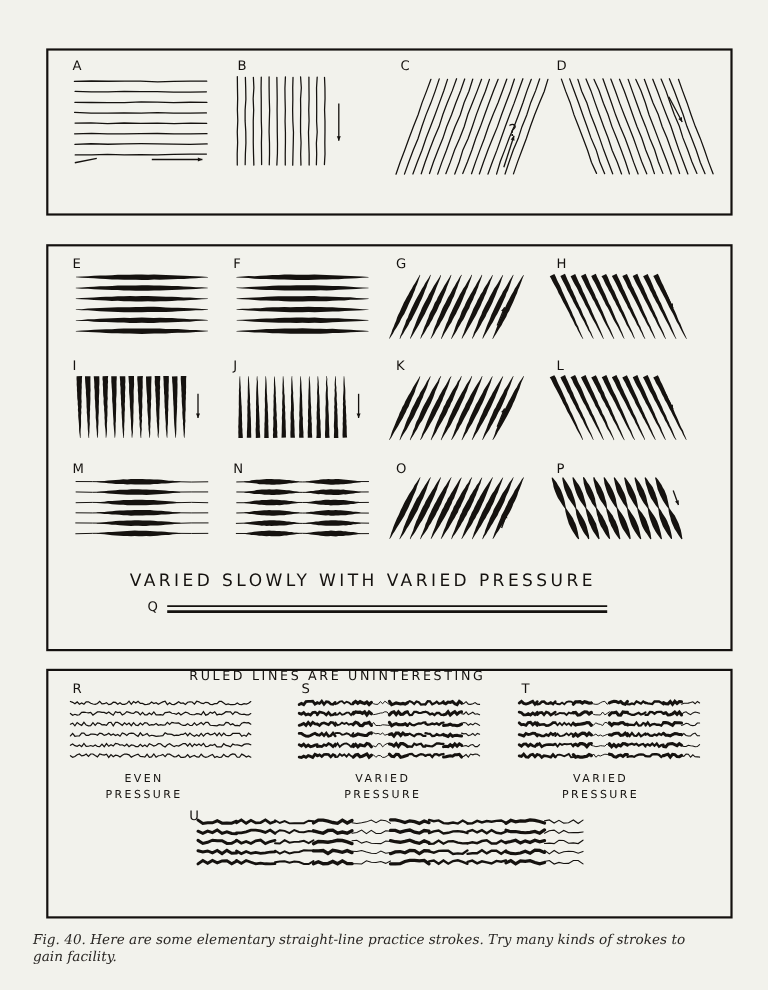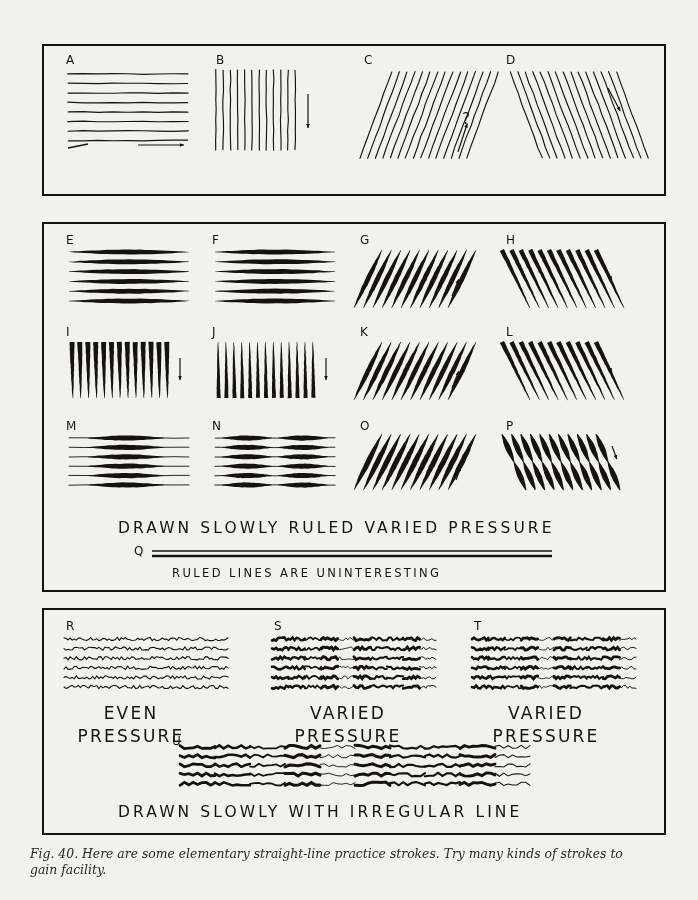--- a/index.html
+++ b/index.html
@@ -44,35 +44,36 @@
     font-family:"DejaVu Sans",sans-serif;
     font-size:15.5px;
     letter-spacing:3.1px;
     color:#15120f;
     white-space:nowrap;
     line-height:1;
   }
   .small-caption{
     position:absolute;
     font-family:"DejaVu Sans",sans-serif;
-    font-size:17px;
+    font-size:10px;
     letter-spacing:2.2px;
     color:#15120f;
     white-space:nowrap;
     line-height:1.35;
     text-align:center;
   }
   .ruled-caption{
     position:absolute;
     font-family:"DejaVu Sans",sans-serif;
     font-size:11.5px;
     letter-spacing:2.4px;
     color:#15120f;
     white-space:nowrap;
     line-height:1;
+    margin-top:41px;
   }
 
   
   .figcaption{
     position:absolute;
     left:30px;top:846px;width:620px;
     font-family:"DejaVu Serif","Liberation Serif",serif;
     font-style:italic;
     font-size:12.4px;
     line-height:1.32;
@@ -390,21 +391,21 @@
         <path d="M57.92 2.33 L58.54 5.14 L59.08 7.86 L59.83 10.62 L60.35 13.25 L61.22 15.76 L62.55 18.37 L63.82 20.77 L65.28 23.29 L66.52 25.55 L68.34 27.80 L69.99 30.35 L70.41 33.05 L70.91 35.81 L71.61 38.51 L72.54 41.26 L73.43 43.95 L74.46 46.45 L75.80 48.95 L77.13 51.21 L78.64 53.42 L80.33 55.88 L82.14 58.19 L83.00 57.82 L82.36 55.01 L81.74 52.09 L81.12 49.50 L80.43 46.96 L79.41 44.32 L78.39 41.83 L77.16 39.28 L75.60 36.80 L74.01 34.49 L72.44 32.18 L70.85 29.98 L70.37 26.93 L69.62 24.22 L69.27 21.58 L68.44 18.79 L67.51 16.25 L66.18 13.63 L64.98 11.27 L63.82 8.91 L62.18 6.53 L60.57 4.27 L58.78 1.96 Z" fill="#15120f" stroke="none"></path>
         <path d="M67.35 2.23 L67.94 5.09 L68.42 7.74 L69.23 10.62 L69.78 13.09 L70.69 15.83 L71.76 18.19 L73.23 20.68 L74.61 23.15 L76.08 25.62 L77.70 27.99 L79.26 30.32 L79.81 33.09 L80.53 35.77 L81.24 38.55 L81.98 41.00 L82.92 43.87 L83.83 46.51 L85.13 48.82 L86.45 51.28 L88.18 53.47 L89.73 55.96 L91.26 58.27 L92.12 57.90 L91.76 55.09 L91.28 52.14 L90.44 49.57 L89.76 46.84 L88.79 44.38 L87.88 41.74 L86.61 39.02 L85.23 36.84 L83.63 34.44 L81.84 32.22 L80.12 29.95 L79.73 27.12 L79.18 24.29 L78.60 21.44 L77.85 18.70 L76.71 16.06 L75.65 13.70 L74.41 11.10 L73.22 8.91 L71.52 6.41 L69.97 4.22 L68.22 1.86 Z" fill="#15120f" stroke="none"></path>
         <path d="M76.79 2.23 L77.27 5.11 L77.99 7.66 L78.65 10.53 L79.23 13.12 L80.33 15.79 L81.22 18.32 L82.64 20.81 L83.93 23.34 L85.33 25.58 L87.27 27.93 L88.91 30.24 L89.27 32.85 L89.75 35.61 L90.49 38.39 L91.37 41.21 L92.33 43.68 L93.35 46.47 L94.54 48.74 L95.91 51.15 L97.57 53.74 L99.23 55.91 L100.94 58.27 L101.81 57.90 L101.26 55.04 L100.67 52.42 L99.90 49.44 L99.17 46.76 L98.30 44.35 L97.29 41.56 L96.00 39.23 L94.48 36.68 L92.85 34.28 L91.30 31.98 L89.78 29.87 L89.29 27.06 L88.43 24.25 L87.92 21.63 L87.26 18.82 L86.18 16.19 L85.29 13.66 L83.85 11.14 L82.64 8.82 L81.09 6.33 L79.30 4.24 L77.66 1.86 Z" fill="#15120f" stroke="none"></path>
         <path d="M86.01 2.31 L86.59 5.05 L87.06 7.87 L88.01 10.61 L88.79 13.01 L89.67 15.93 L90.69 18.25 L91.83 20.96 L93.39 23.15 L94.86 25.55 L96.51 27.95 L98.33 30.14 L98.83 33.05 L99.12 35.81 L99.72 38.46 L100.57 41.14 L101.57 43.68 L102.57 46.44 L104.04 48.95 L105.43 51.25 L106.99 53.69 L108.64 55.88 L110.13 58.09 L110.99 57.72 L110.67 55.01 L110.09 52.36 L109.42 49.54 L108.66 46.97 L107.53 44.31 L106.53 41.56 L105.20 39.16 L103.71 36.75 L102.22 34.48 L100.86 32.18 L99.19 29.77 L98.54 27.08 L97.96 24.22 L97.38 21.44 L96.46 18.97 L95.65 16.12 L94.63 13.81 L93.42 11.03 L92.00 8.90 L90.16 6.54 L88.61 4.18 L86.88 1.94 Z" fill="#15120f" stroke="none"></path>
         <path d="M95.47 2.31 L96.22 4.98 L96.68 7.71 L97.35 10.39 L97.91 13.10 L99.12 15.76 L100.12 18.23 L101.44 20.70 L102.73 23.28 L104.21 25.47 L105.87 27.89 L107.65 30.18 L107.95 32.99 L108.55 35.79 L109.44 38.38 L110.00 41.17 L111.02 43.89 L112.07 46.18 L113.27 48.80 L114.87 51.19 L116.35 53.58 L117.88 55.98 L119.52 58.30 L120.38 57.93 L119.91 55.11 L119.45 52.25 L118.86 49.48 L117.90 46.81 L117.03 44.06 L115.98 41.77 L114.63 39.19 L113.43 36.67 L111.65 34.46 L109.98 32.12 L108.51 29.81 L107.90 27.02 L107.31 24.14 L106.72 21.57 L106.06 18.72 L105.07 16.11 L104.08 13.64 L102.53 11.12 L101.34 8.68 L99.78 6.39 L98.24 4.11 L96.34 1.94 Z" fill="#15120f" stroke="none"></path>
         <path d="M112 14 L116.78828200655937 27.155696691002717" stroke="#15120f" stroke-width="1.2" fill="none"></path>
         <path d="M116.78828200655937 27.155696691002717 L113.65869266095544 23.922173762696445 L117.10721806005101 22.667013165314682 Z" fill="#15120f"></path>
       </svg>
   </div>
 
-  <div class="banner" style="left:118px;top:521px;">DRAWN  SLOWLY  RULED  VARIED  PRESSURE</div>
+  <div class="banner" style="left:118px;top:521px;">VARIED  SLOWLY  WITH  VARIED  PRESSURE</div>
 
   <div class="letter" style="left:134px;top:545px;">Q</div>
   <div class="block" style="left:152px;top:548px;">
     <svg width="400" height="14" viewBox="0 0 400 14">
       <line x1="0" y1="3" x2="400" y2="3" stroke="#15120f" stroke-width="1.6"></line>
       <line x1="0" y1="8" x2="400" y2="8" stroke="#15120f" stroke-width="2.6"></line>
     </svg>
   </div>
   <div class="ruled-caption" style="left:172px;top:568px;">RULED    LINES    ARE    UNINTERESTING</div>
 
@@ -606,16 +607,15 @@
         <path d="M107.00 43.27 L111.38 41.40 L115.75 43.22 L120.13 43.09 L124.50 41.12 L128.88 43.28 L133.25 40.60 L137.63 43.09 L142.00 43.11" stroke="#15120f" stroke-width="3.08" fill="none" stroke-linecap="round"></path>
         <path d="M142.00 43.28 L146.38 43.28 L150.75 43.42 L155.13 40.61 L159.50 41.81 L163.88 42.19 L168.25 41.26 L172.63 42.86 L177.00 40.70" stroke="#15120f" stroke-width="0.92" fill="none" stroke-linecap="round"></path>
         <path d="M177.00 43.29 L181.37 43.42 L185.75 43.20 L190.13 41.20 L194.50 40.13 L198.88 40.18 L203.25 40.58 L207.63 40.14 L212.00 43.27" stroke="#15120f" stroke-width="2.97" fill="none" stroke-linecap="round"></path>
         <path d="M212.00 41.13 L216.38 40.35 L220.75 43.29 L225.12 40.21 L229.50 43.19 L233.88 40.81 L238.25 40.10 L242.63 41.48 L247.00 43.33" stroke="#15120f" stroke-width="2.12" fill="none" stroke-linecap="round"></path>
         <path d="M247.00 41.47 L251.38 40.35 L255.75 42.92 L260.13 41.02 L264.50 42.00 L268.88 43.02 L273.25 40.64 L277.63 41.38 L282.00 40.18" stroke="#15120f" stroke-width="2.22" fill="none" stroke-linecap="round"></path>
         <path d="M282.00 42.47 L286.38 40.35 L290.75 43.24 L295.13 40.64 L299.50 41.00 L303.88 40.42 L308.25 42.10 L312.63 43.28 L317.00 42.04" stroke="#15120f" stroke-width="2.93" fill="none" stroke-linecap="round"></path>
         <path d="M317.00 41.16 L321.38 40.32 L325.75 43.51 L330.13 42.02 L334.50 43.03 L338.88 42.92 L343.25 40.24 L347.63 40.29 L352.00 43.32" stroke="#15120f" stroke-width="1.04" fill="none" stroke-linecap="round"></path>
       </svg>
   </div>
 
-  <div class="banner" style="left:118px;top:805px;">DRAWN  SLOWLY  WITH  IRREGULAR  LINE</div>
 
   <div class="figcaption">Fig. 40. Here are some elementary straight-line practice strokes. Try many kinds of strokes to gain facility.</div>
 </div>
 
 </body></html>

